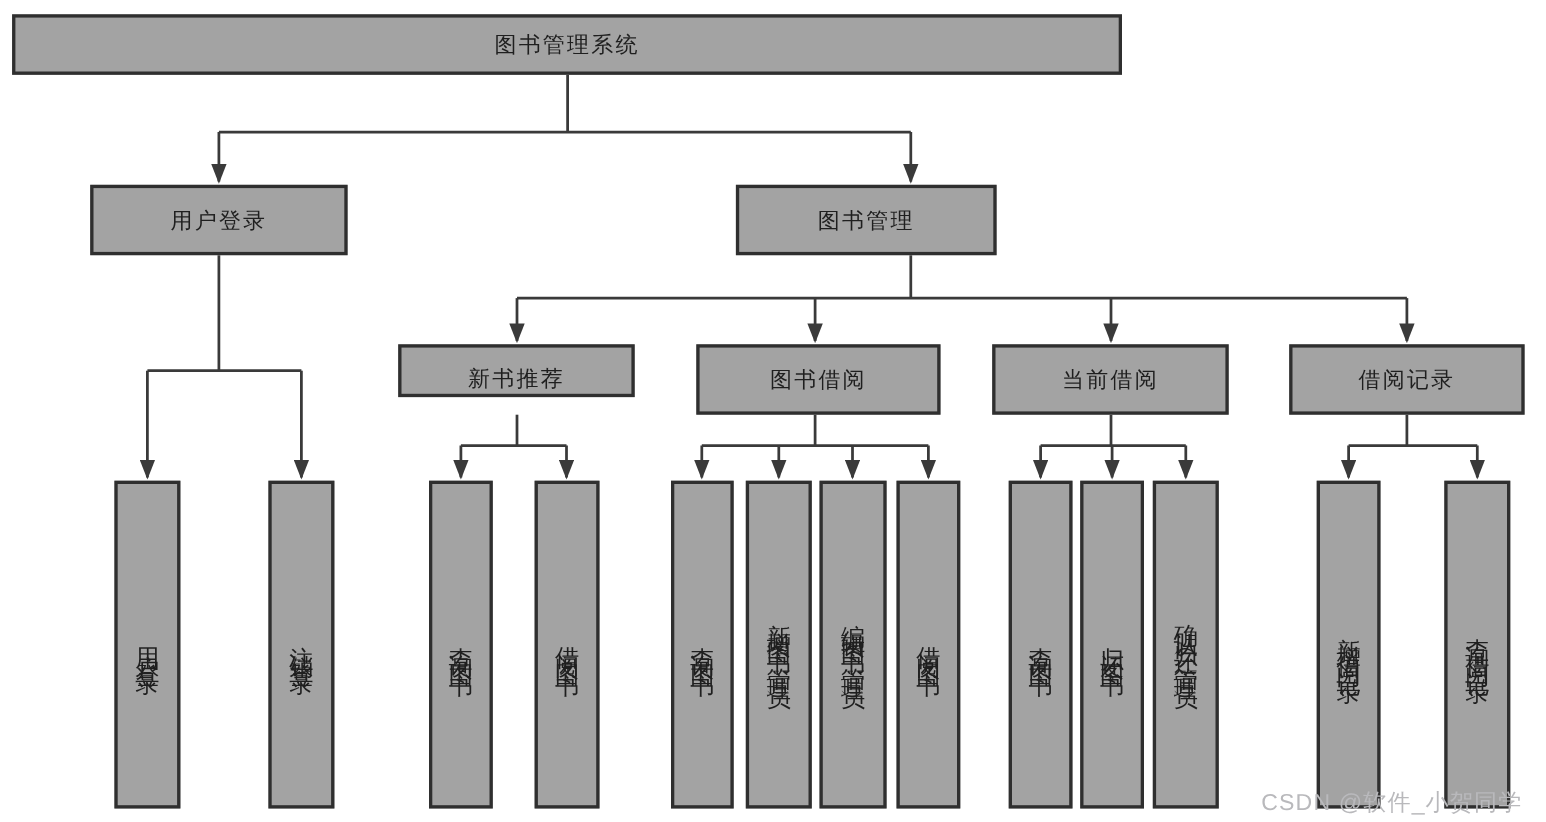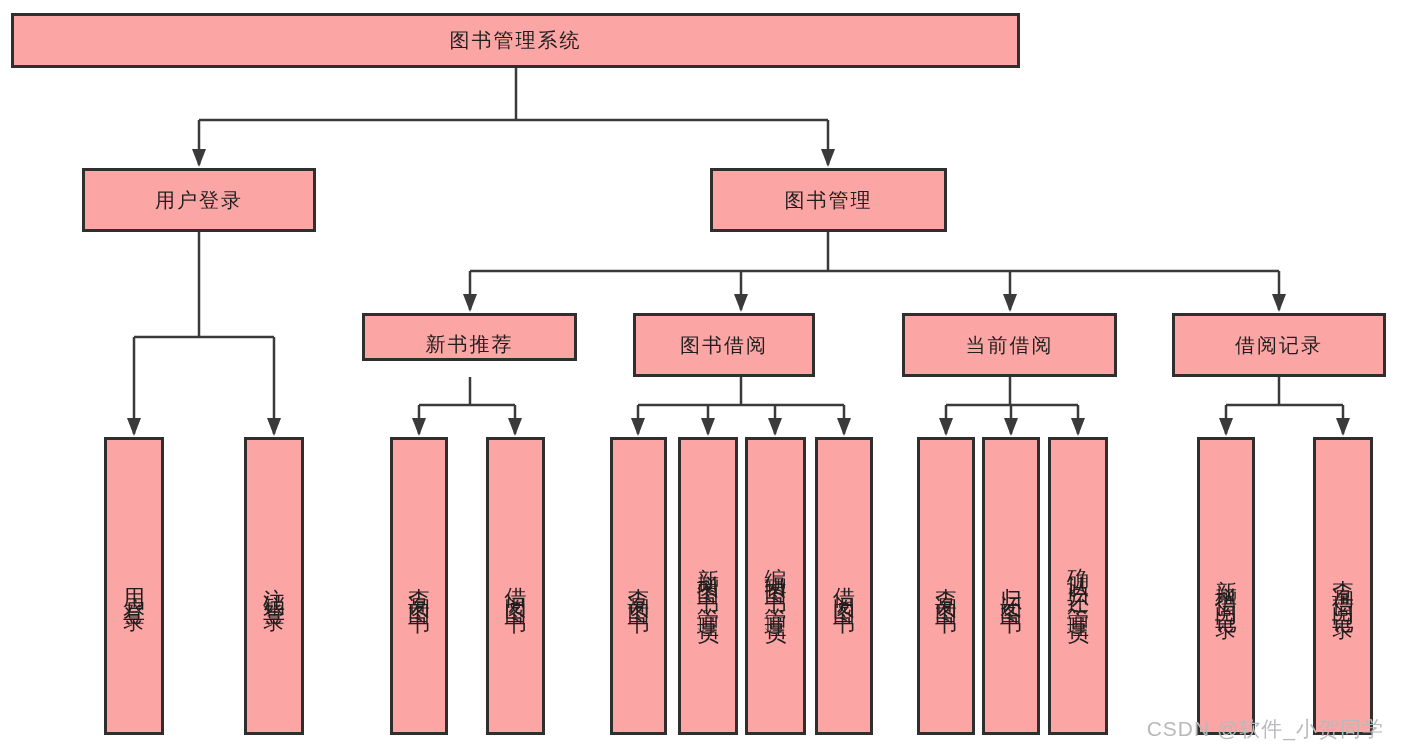--- a/index.html
+++ b/index.html
@@ -32,21 +32,21 @@
     stroke-width:2.5;
     fill:none;
   }
   .connectors marker path{
     fill:var(--line);
     stroke:none;
   }
   .node{
     position:absolute;
     box-sizing:border-box;
-    background:#fca5a5;
+    background:#a3a3a3;
     border:3px solid var(--box-border);
     display:flex;
     align-items:center;
     justify-content:center;
     z-index:2;
     color:var(--text);
   }
   .node.h{
     font-size:20px;
     letter-spacing:2px;
@@ -137,28 +137,28 @@
     </g>
   </svg>
 
   <div class="node h" style="left:11px;top:13px;width:1009px;height:55px;">
     <span>图书管理系统</span>
   </div>
 
   <div class="node h" style="left:82px;top:168px;width:234px;height:64px;">
     <span>用户登录</span>
   </div>
-  <div class="node h" style="left:710px;top:168px;width:237px;height:64px;">
+  <div class="node h" style="left:669px;top:168px;width:237px;height:64px;">
     <span>图书管理</span>
   </div>
 
   <div class="node h" style="left:362px;top:313px;width:215px;height:48px;align-items:flex-end;">
     <span>新书推荐</span>
   </div>
-  <div class="node h" style="left:633px;top:313px;width:182px;height:64px;">
+  <div class="node h" style="left:633px;top:313px;width:222px;height:64px;">
     <span>图书借阅</span>
   </div>
   <div class="node h" style="left:902px;top:313px;width:215px;height:64px;justify-content:center;">
     <span>当前借阅</span>
   </div>
   <div class="node h" style="left:1172px;top:313px;width:214px;height:64px;">
     <span>借阅记录</span>
   </div>
 
   <div class="node leaf" style="left:104px;top:437px;width:60px;height:298px;">

